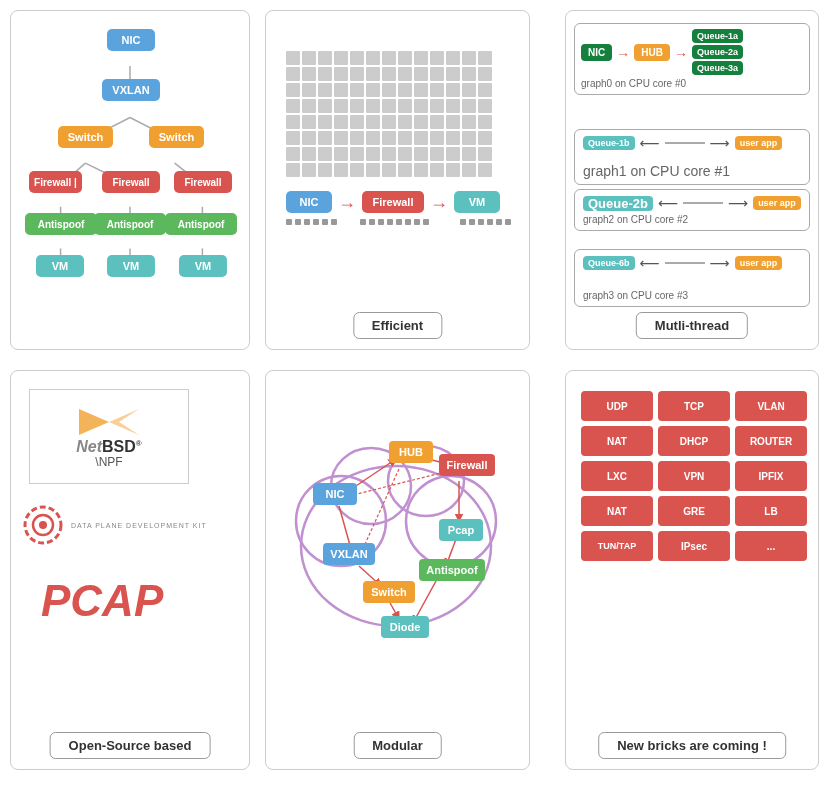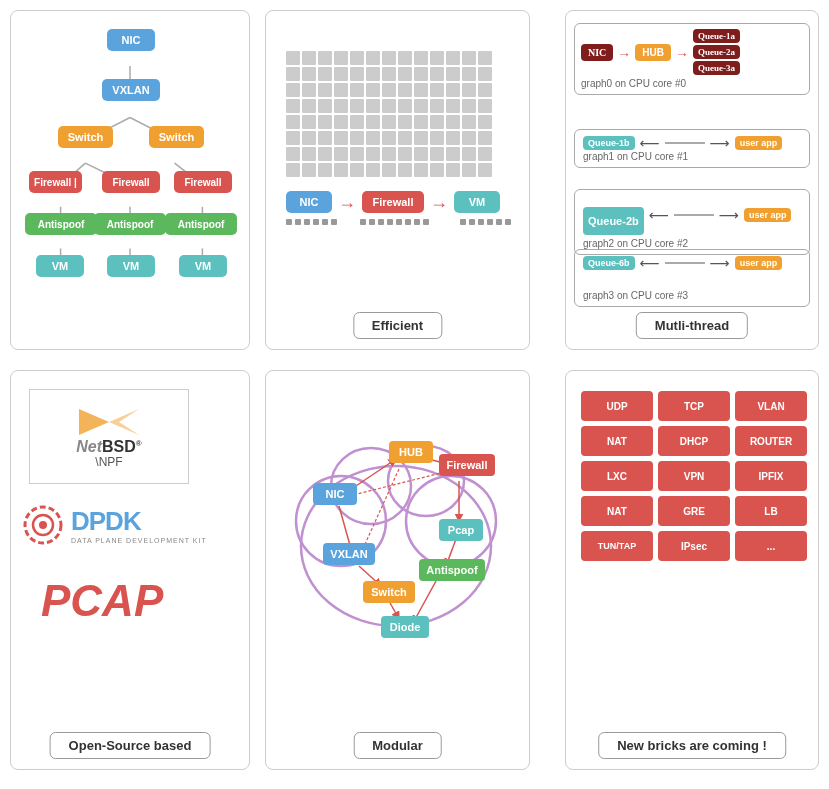--- a/index.html
+++ b/index.html
@@ -124,21 +124,21 @@
       border-radius: 1px;
     }
     .q-node {
       border-radius: 4px;
       font-size: 10px;
       font-weight: bold;
       color: #fff;
       padding: 3px 7px;
       white-space: nowrap;
     }
-    .q-blue { background: #7f1d1d; font-family: Liberation Serif, serif; }
+    .q-blue { background: #15803d; }
     .q-teal { background: #5bc0be; }
     .q-orange { background: #f0a030; }
 
     
     .bricks-grid {
       position: absolute;
       top: 20px; left: 15px;
       display: grid;
       grid-template-columns: repeat(3, 72px);
       grid-template-rows: repeat(6, 30px);
@@ -385,26 +385,26 @@
   </div>
 
   <div style="position:absolute;top:118px;left:8px;border:1.5px solid #aaa;border-radius:6px;width:236px;padding:5px 8px;">
     <div style="display:flex;align-items:center;gap:5px;">
       <div class="q-node q-teal" style="font-size:9px;padding:2px 5px;">Queue-1b</div>
       <div style="color:#555;font-size:14px;">⟵</div>
       <div style="width:40px;height:2px;background:#aaa;"></div>
       <div style="color:#555;font-size:14px;">⟶</div>
       <div class="q-node q-orange" style="font-size:9px;padding:2px 5px;">user app</div>
     </div>
-    <div style="font-size:10px;color:#666;margin-top:0;">graph1 on CPU core #1</div>
+    <div style="font-size:14px;color:#666;margin-top:12px;">graph1 on CPU core #1</div>
   </div>
 
   <div style="position:absolute;top:178px;left:8px;border:1.5px solid #aaa;border-radius:6px;width:236px;padding:5px 8px;">
     <div style="display:flex;align-items:center;gap:5px;">
-      <div class="q-node q-teal" style="font-size:11px;padding:8px 5px;margin-top:12px;">Queue-2b</div>
+      <div class="q-node q-teal" style="font-size:13px;padding:0 5px;">Queue-2b</div>
       <div style="color:#555;font-size:14px;">⟵</div>
       <div style="width:40px;height:2px;background:#aaa;"></div>
       <div style="color:#555;font-size:14px;">⟶</div>
       <div class="q-node q-orange" style="font-size:9px;padding:2px 5px;">user app</div>
     </div>
     <div style="font-size:10px;color:#666;margin-top:3px;">graph2 on CPU core #2</div>
   </div>
 
   <div style="position:absolute;top:238px;left:8px;border:1.5px solid #aaa;border-radius:6px;width:236px;padding:5px 8px;">
     <div style="display:flex;align-items:center;gap:5px;">
@@ -434,21 +434,20 @@
   </div>
 
   <div style="position:absolute;top:132px;left:10px;display:flex;align-items:center;gap:6px;">
 
     <svg width="44" height="44" viewBox="0 0 44 44">
       <circle cx="22" cy="22" r="18" fill="none" stroke="#d9534f" stroke-width="3" stroke-dasharray="6,3"></circle>
       <circle cx="22" cy="22" r="10" fill="none" stroke="#d9534f" stroke-width="2.5"></circle>
       <circle cx="22" cy="22" r="4" fill="#d9534f"></circle>
     </svg>
     <div style="display:flex;flex-direction:column;">
-      <div style="font-size:26px;font-weight:900;color:#5ba3dc;letter-spacing:-1px;">DPDK</div>
       <div style="font-size:7px;color:#888;letter-spacing:1px;">DATA PLANE DEVELOPMENT KIT</div>
     </div>
   </div>
 
   <div style="position:absolute;top:205px;left:30px;font-size:44px;font-weight:bold;color:#d9534f;font-style:italic;">PCAP</div>
 
   <div class="section-label">Open-Source based</div>
 </div>
 
 <div id="sec5" class="section">

